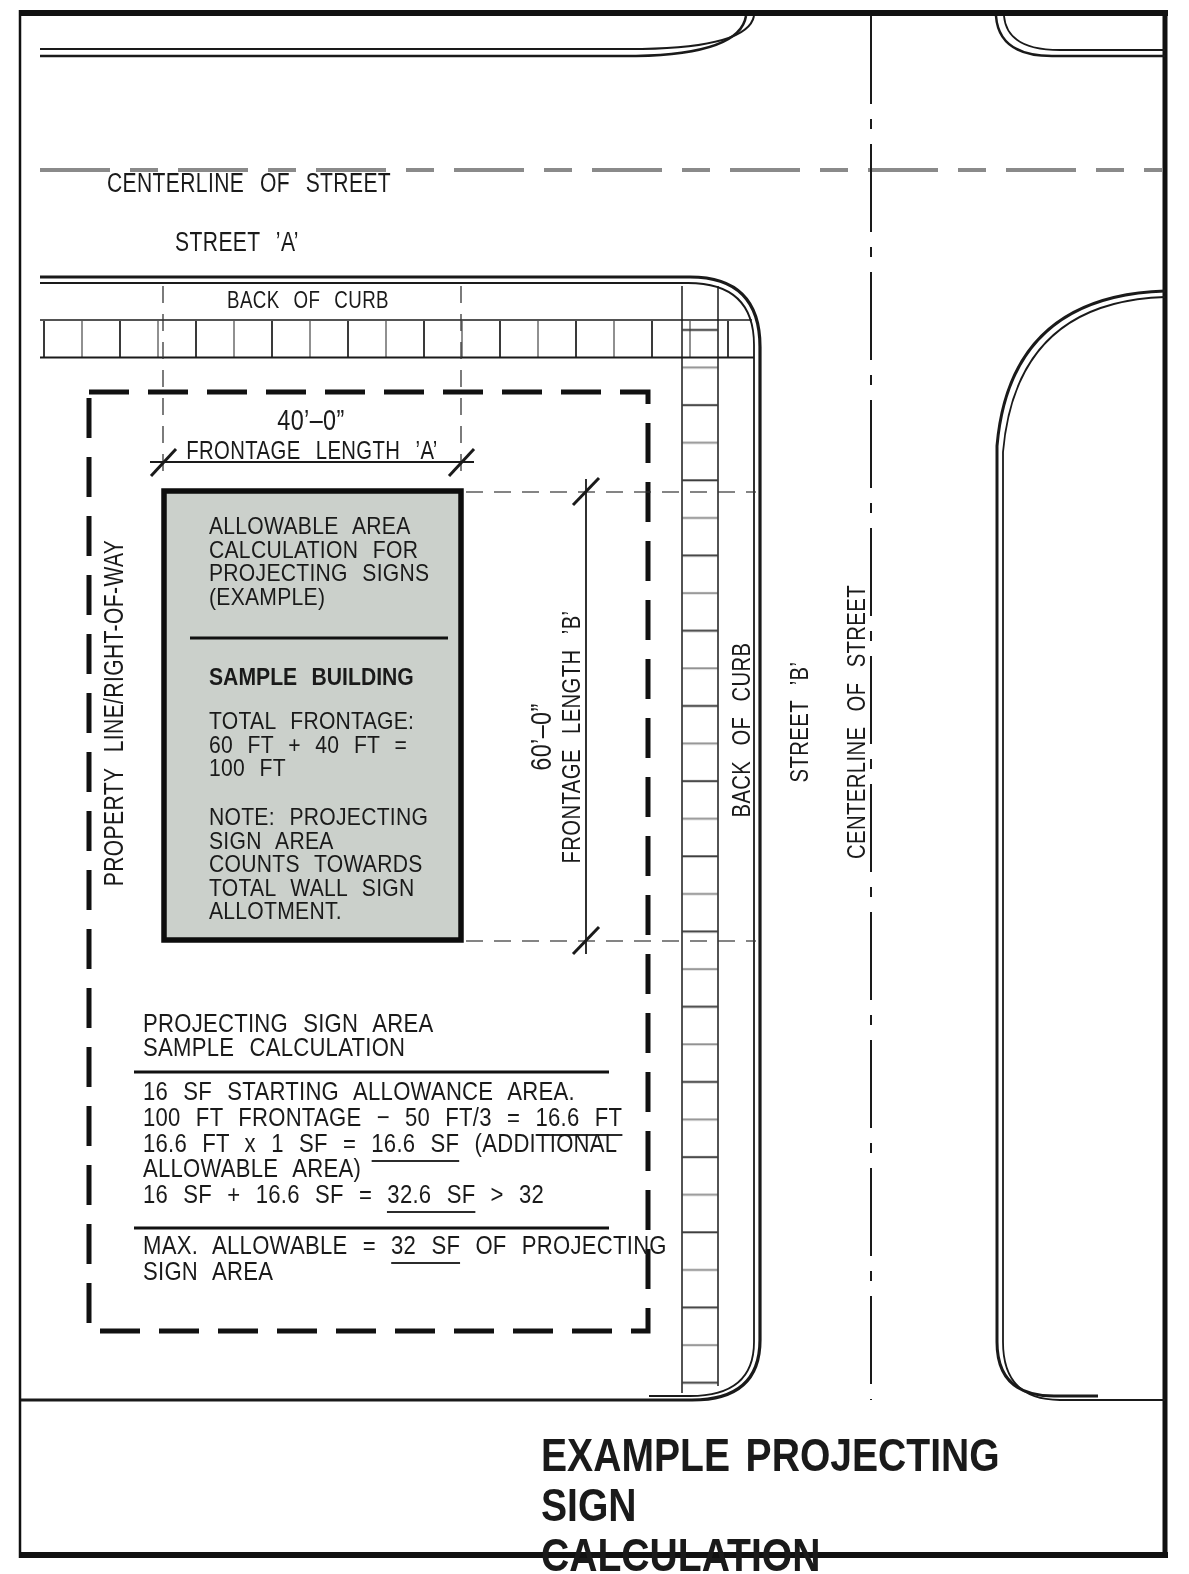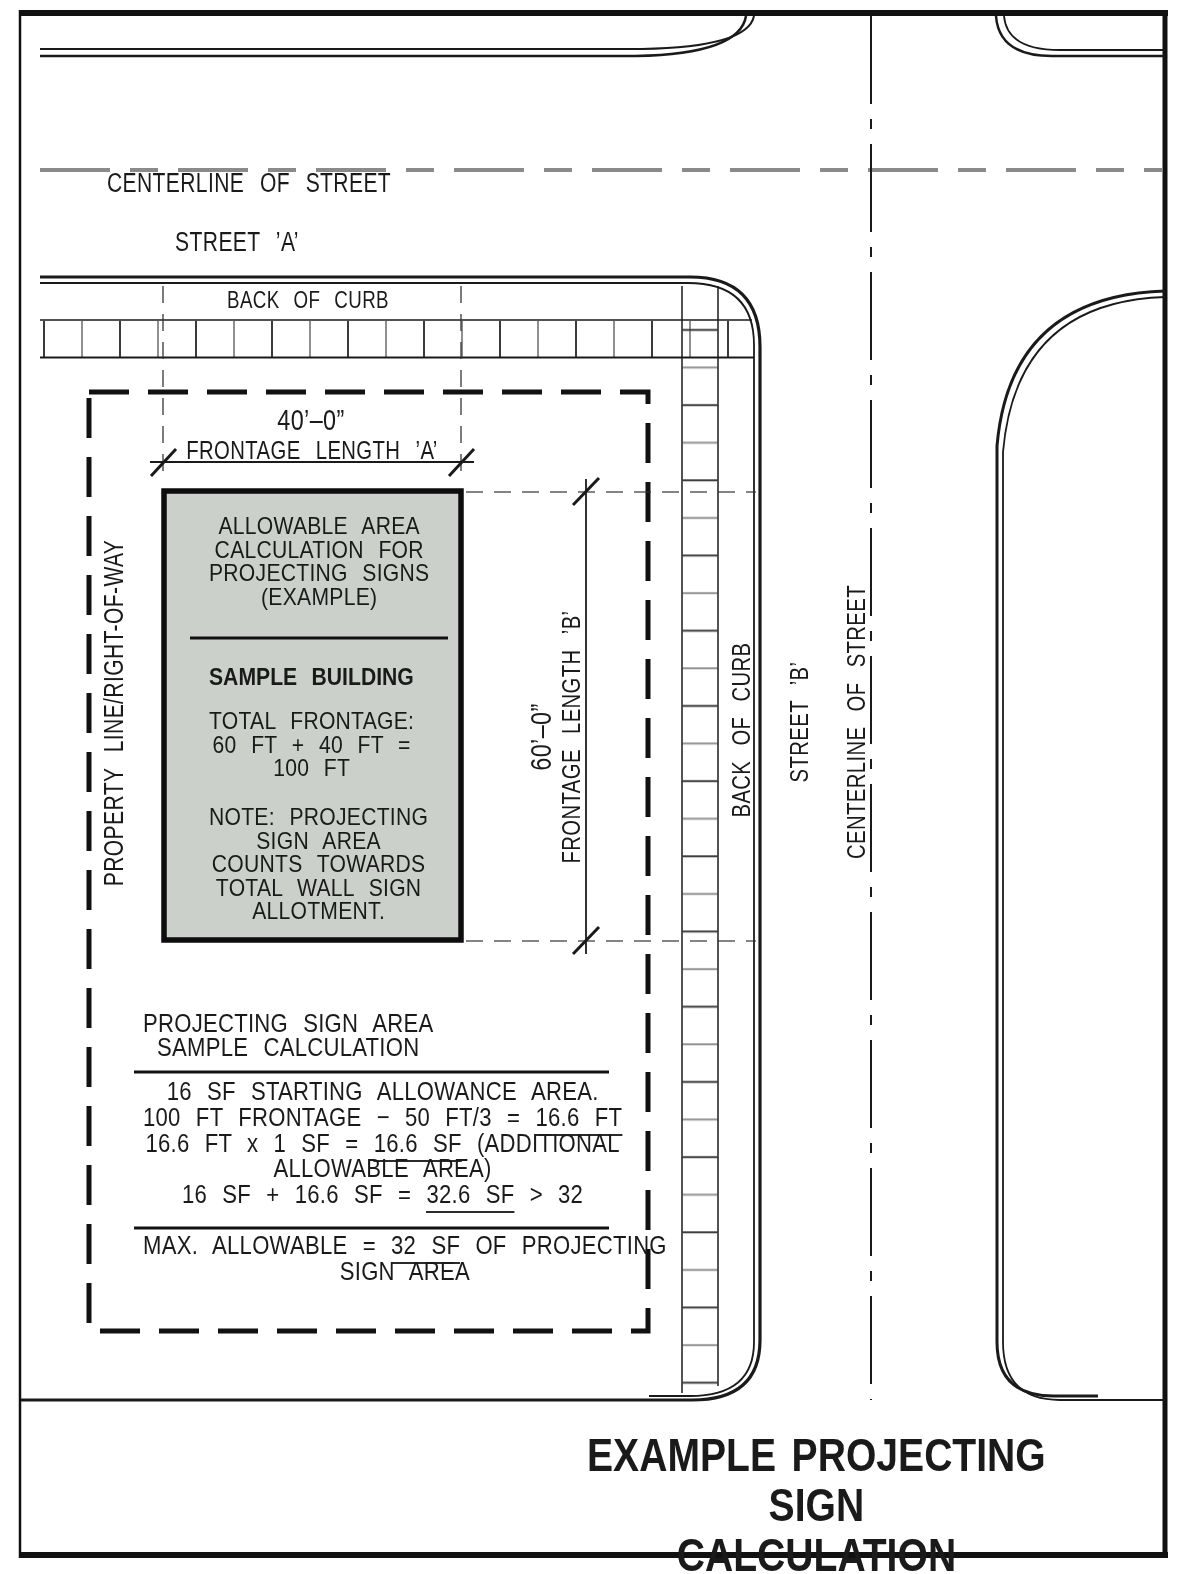--- a/index.html
+++ b/index.html
@@ -1,17 +1,17 @@
 <!DOCTYPE html>
 <html><head>
 <meta charset="utf-8">
 <style>
   html,body{margin:0;padding:0;background:#e8e8e8;}
   #page{position:relative;width:1189px;height:1574px;background:#ffffff;overflow:hidden;
-        font-family:"Liberation Sans","DejaVu Sans",sans-serif;color:#1a1a1a;text-align:center;}
+        font-family:"Liberation Sans","DejaVu Sans",sans-serif;color:#1a1a1a;}
   #plan-svg{position:absolute;left:0;top:0;}
   .lbl{position:absolute;white-space:nowrap;letter-spacing:.5px;word-spacing:.45em;}
   .ctr{transform:translate(-50%,-50%) scaleX(.78);}
   .vrt{transform:translate(-50%,-50%) rotate(-90deg) scaleX(.78);}
   .f30{font-size:30px;} .f27{font-size:27px;} .f26{font-size:26px;} .f24{font-size:24px;}
   .blk{position:absolute;letter-spacing:.3px;word-spacing:.4em;transform:scaleX(.88);transform-origin:left top;}
   .bld-txt{font-size:24px;line-height:23.5px;}
   .bld-name{font-size:23px;font-weight:bold;letter-spacing:0;transform:scaleX(.92);}
   .calc-txt{font-size:26px;line-height:25.8px;transform:scaleX(.85);}
   .calc-head{font-size:26px;line-height:23.5px;transform:scaleX(.85);}

